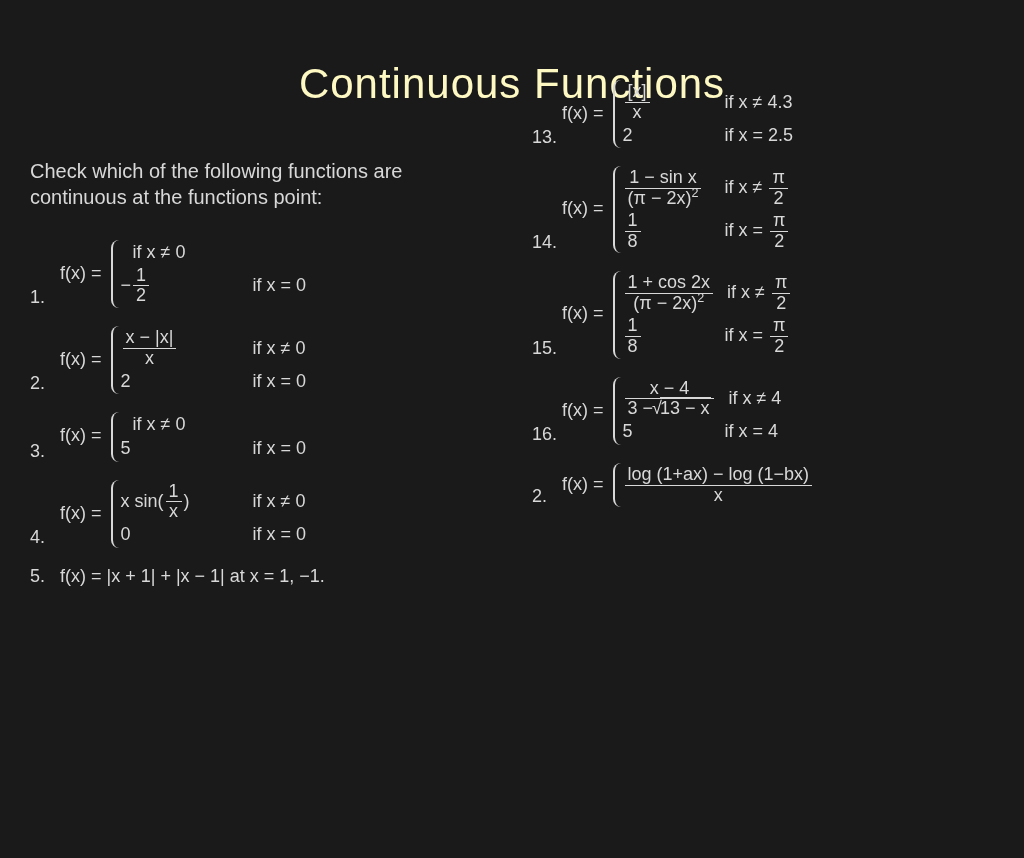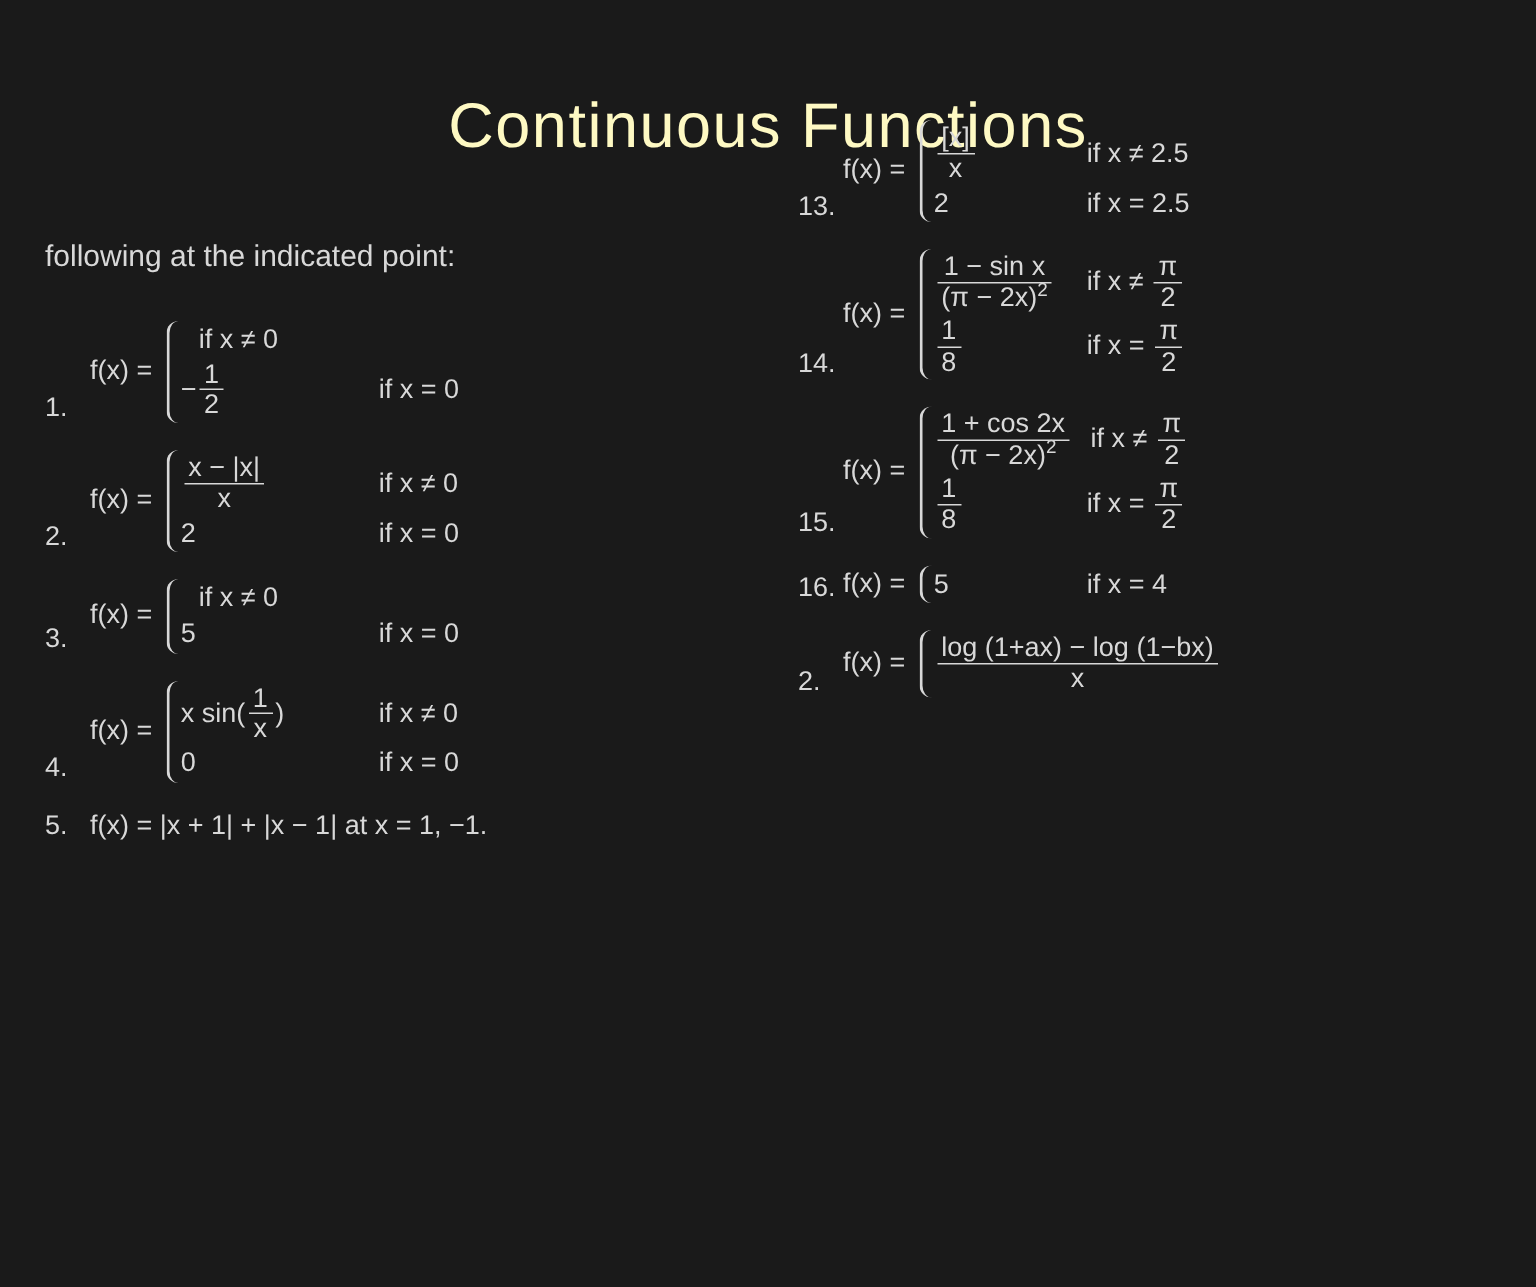--- a/index.html
+++ b/index.html
@@ -116,21 +116,22 @@
 
 <div class="page">
 
   <h1 class="title">Continuous Functions</h1>
 
   <div class="columns">
 
     <div class="col">
 
       <div class="instructions">
-        <div>following at the indicated point:</div>
+        <div>Check which of the following functions are</div>
+        <div>continuous at the functions point:</div>
       </div>
 
       <div id="left-problems">
           <div class="problem ">
             <div class="num">1.</div>
             <div class="body"><span class="fx">f(x) = </span><span class="brace-content"><div class="case">
                   <span class="cond">if x ≠ 0</span>
                 </div><div class="case">
                   <span class="expr">−<span class="frac"><span class="top">1</span><span class="bot">2</span></span></span>
                   <span class="cond">if x = 0</span>
@@ -171,21 +172,21 @@
           </div>
         </div>
     </div>
 
     <div class="col col-right right-offset">
       <div id="right-problems">
           <div class="problem tight">
             <div class="num">13.</div>
             <div class="body"><span class="fx">f(x) = </span><span class="brace-content"><div class="case">
                   <span class="expr"><span class="frac"><span class="top">[x]</span><span class="bot">x</span></span></span>
-                  <span class="cond">if x ≠ 2.5</span>
+                  <span class="cond">if x ≠ 4.3</span>
                 </div><div class="case">
                   <span class="expr">2</span>
                   <span class="cond">if x = 2.5</span>
                 </div></span></div>
           </div>
           <div class="problem tight">
             <div class="num">14.</div>
             <div class="body"><span class="fx">f(x) = </span><span class="brace-content"><div class="case">
                   <span class="expr"><span class="frac"><span class="top">1 − sin x</span><span class="bot">(π − 2x)<sup>2</sup></span></span></span>
                   <span class="cond">if x ≠ <span class="frac"><span class="top">π</span><span class="bot">2</span></span></span>
@@ -200,20 +201,23 @@
                   <span class="expr"><span class="frac"><span class="top">1 + cos 2x</span><span class="bot">(π − 2x)<sup>2</sup></span></span></span>
                   <span class="cond">if x ≠ <span class="frac"><span class="top">π</span><span class="bot">2</span></span></span>
                 </div><div class="case">
                   <span class="expr"><span class="frac"><span class="top">1</span><span class="bot">8</span></span></span>
                   <span class="cond">if x = <span class="frac"><span class="top">π</span><span class="bot">2</span></span></span>
                 </div></span></div>
           </div>
           <div class="problem tight">
             <div class="num">16.</div>
             <div class="body"><span class="fx">f(x) = </span><span class="brace-content"><div class="case">
+                  <span class="expr"><span class="frac"><span class="top">x − 4</span><span class="bot">3 − <span class="sqrt">13 − x</span></span></span></span>
+                  <span class="cond">if x ≠ 4</span>
+                </div><div class="case">
                   <span class="expr">5</span>
                   <span class="cond">if x = 4</span>
                 </div></span></div>
           </div>
           <div class="problem tight">
             <div class="num">2.</div>
             <div class="body"><span class="fx">f(x) = </span><span class="brace-content"><div class="case">
                   <span class="expr"><span class="frac"><span class="top">log (1+ax) − log (1−bx)</span><span class="bot">x</span></span></span>
                   <span class="cond"></span>
                 </div></span></div>

